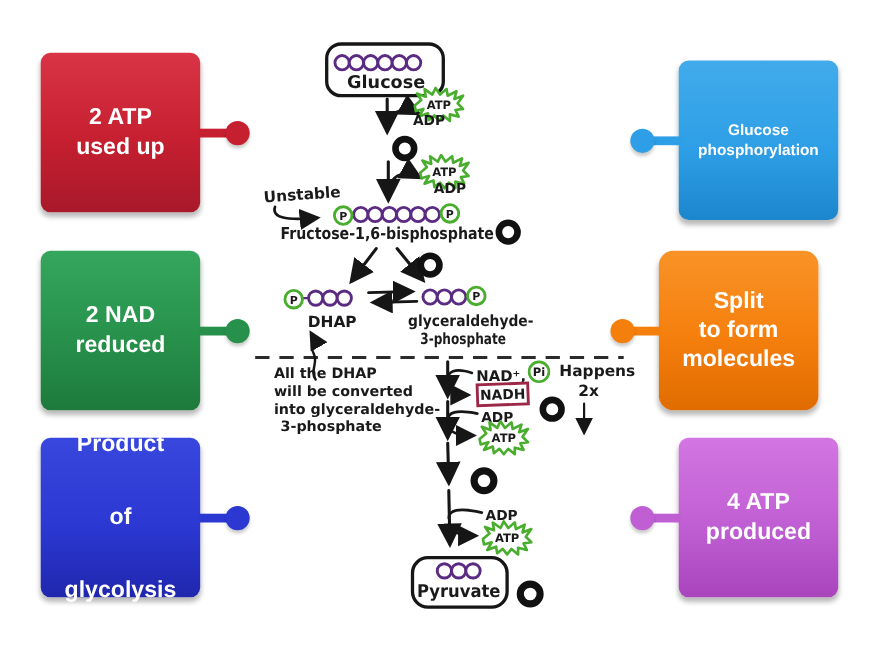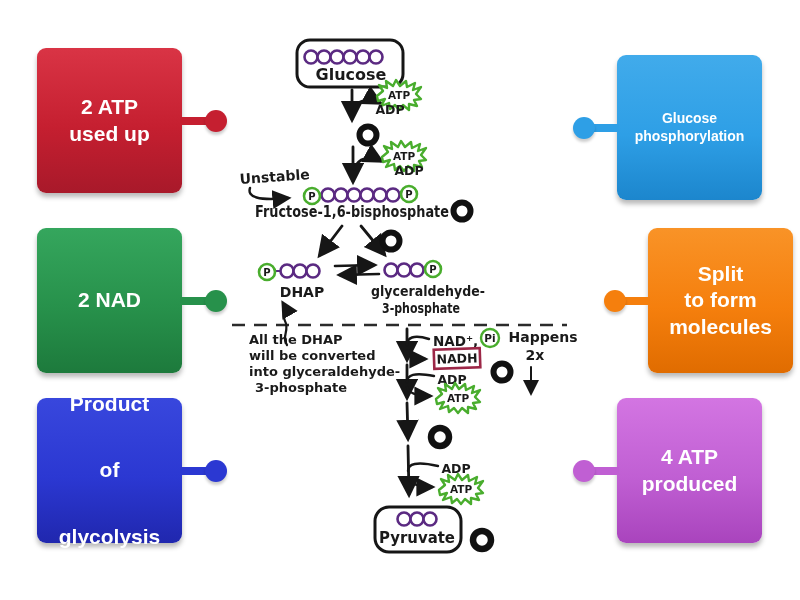--- a/index.html
+++ b/index.html
@@ -211,38 +211,39 @@
   <div class="stub right c-red"></div>
   <div class="dot right c-red"></div>
   <div class="line">2 ATP</div>
   <div class="line">used up</div>
 </div>
 
 <div class="card card-green fs-big" style="left:37px;top:228px;">
   <div class="stub right c-green"></div>
   <div class="dot right c-green"></div>
   <div class="line">2 NAD</div>
+  <div class="line">reduced</div>
 </div>
 
 <div class="card card-blue fs-big" style="left:37px;top:398px;gap:40px;">
   <div class="stub right c-blue"></div>
   <div class="dot right c-blue"></div>
   <div class="line">Product</div>
   <div class="line">of</div>
   <div class="line">glycolysis</div>
 </div>
 
 <div class="card card-lightblue fs-small" style="left:617px;top:55px;">
   <div class="stub left c-lightblue"></div>
   <div class="dot left c-lightblue"></div>
   <div class="line">Glucose</div>
   <div class="line">phosphorylation</div>
 </div>
 
-<div class="card card-orange fs-big" style="left:648px;top:228px;">
+<div class="card card-orange fs-big" style="left:599px;top:228px;border-radius:13px;">
   <div class="stub left c-orange"></div>
   <div class="dot left c-orange"></div>
   <div class="line">Split</div>
   <div class="line">to form</div>
   <div class="line">molecules</div>
 </div>
 
 <div class="card card-purple fs-big" style="left:617px;top:398px;">
   <div class="stub left c-purple"></div>
   <div class="dot left c-purple"></div>

